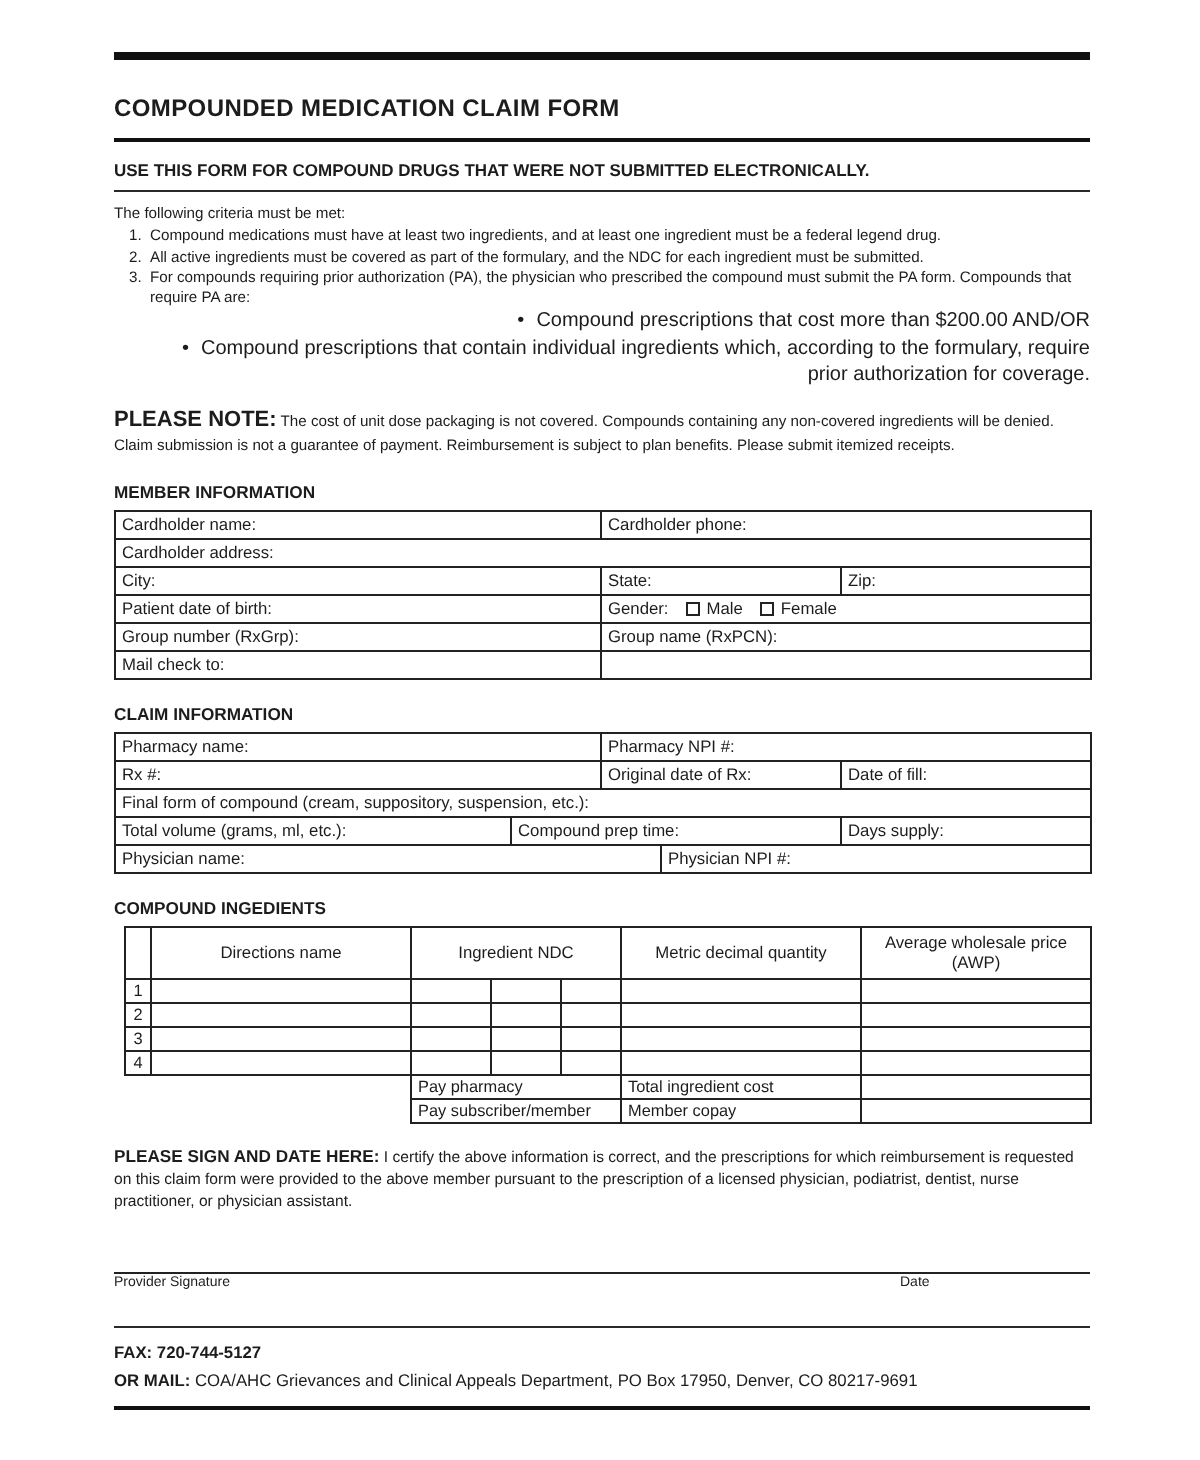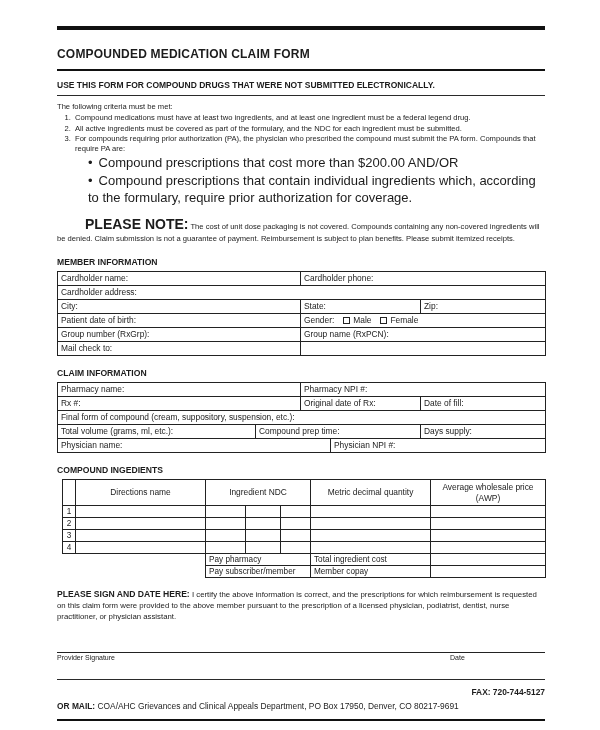--- a/index.html
+++ b/index.html
@@ -11,24 +11,24 @@
   }
   .page { padding: 26px 55px 0 57px; }
   .rule-thick { height: 4px; background: #111; }
   .rule-med   { height: 2px; background: #111; }
   .rule-thin  { height: 1px; background: #2a2a2a; }
   h1.title { font-size: 12px; font-weight: bold; margin: 17px 0 8px 0; letter-spacing: .2px; }
   .headline { font-size: 8.5px; font-weight: bold; margin: 9px 0 5px; }
   .fine { font-size: 7.6px; line-height: 1.35; margin: 6px 0 0; }
   ol.criteria { margin: 1px 0 0 0; padding-left: 16px; font-size: 7.6px; line-height: 1.35; }
   ol.criteria li { padding-left: 2px; }
-  ul.pa { list-style: none; margin: 0; padding-left: 11px; font-size: 13px; line-height: 1.35; }
+  ul.pa { list-style: none; margin: 0; padding-left: 11px; font-size: 10px; line-height: 1.35; text-align: right; }
   ul.pa li::before { content: "\2022"; margin-right: 6px; }
   .note { font-size: 7.6px; line-height: 1.4; margin: 8px 0 0; }
-  .note b { font-size: 14px; margin-left: 28px; }
+  .note b { font-size: 11px; }
   .sec-heading { font-size: 8.6px; font-weight: bold; margin: 12px 0 4px; }
   table.grid { border-collapse: collapse; width: 488px; table-layout: fixed; }
   table.grid td {
     border: 1px solid #222; font-size: 8.4px; padding: 1px 3px 2px;
     height: 14px; vertical-align: top; white-space: nowrap; overflow: hidden;
   }
   table.stack { margin-top: -1px; }
   .cb { display: inline-block; width: 7px; height: 7px; border: 1px solid #222; vertical-align: -1px; margin: 0 3px 0 9px; }
   table.ing { border-collapse: collapse; table-layout: fixed; width: 483px; margin: 4px 0 0 5px; }
   table.ing td, table.ing th { border: 1px solid #222; font-size: 8.2px; padding: 1px 3px; overflow: hidden; }
@@ -38,21 +38,21 @@
   table.ing td.noborder { border: none; }
   table.ing td.paylabel { white-space: nowrap; }
   .sign { font-size: 7.8px; line-height: 1.42; margin: 10px 0 0; }
   .sign b { font-size: 8.6px; }
   .sig-wrap { margin-top: 30px; position: relative; }
   .sig-rule { height: 1px; background: #222; }
   .sig-labels { position: relative; height: 12px; font-size: 7px; }
   .sig-labels .prov { position: absolute; left: 0; top: 1px; }
   .sig-labels .date { position: absolute; left: 393px; top: 1px; }
   .footer-rule { margin-top: 14px; }
-  .fax { font-size: 8.4px; font-weight: bold; margin: 7px 0 0; text-align: right; }
+  .fax { font-size: 8.4px; font-weight: bold; margin: 7px 0 0; }
   .mail { font-size: 8.4px; margin: 4px 0 8px; }
 </style>
 </head>
 <body>
 
 <div class="page">
 
   <div class="rule-thick"></div>
 
   <h1 class="title">COMPOUNDED MEDICATION CLAIM FORM</h1>

